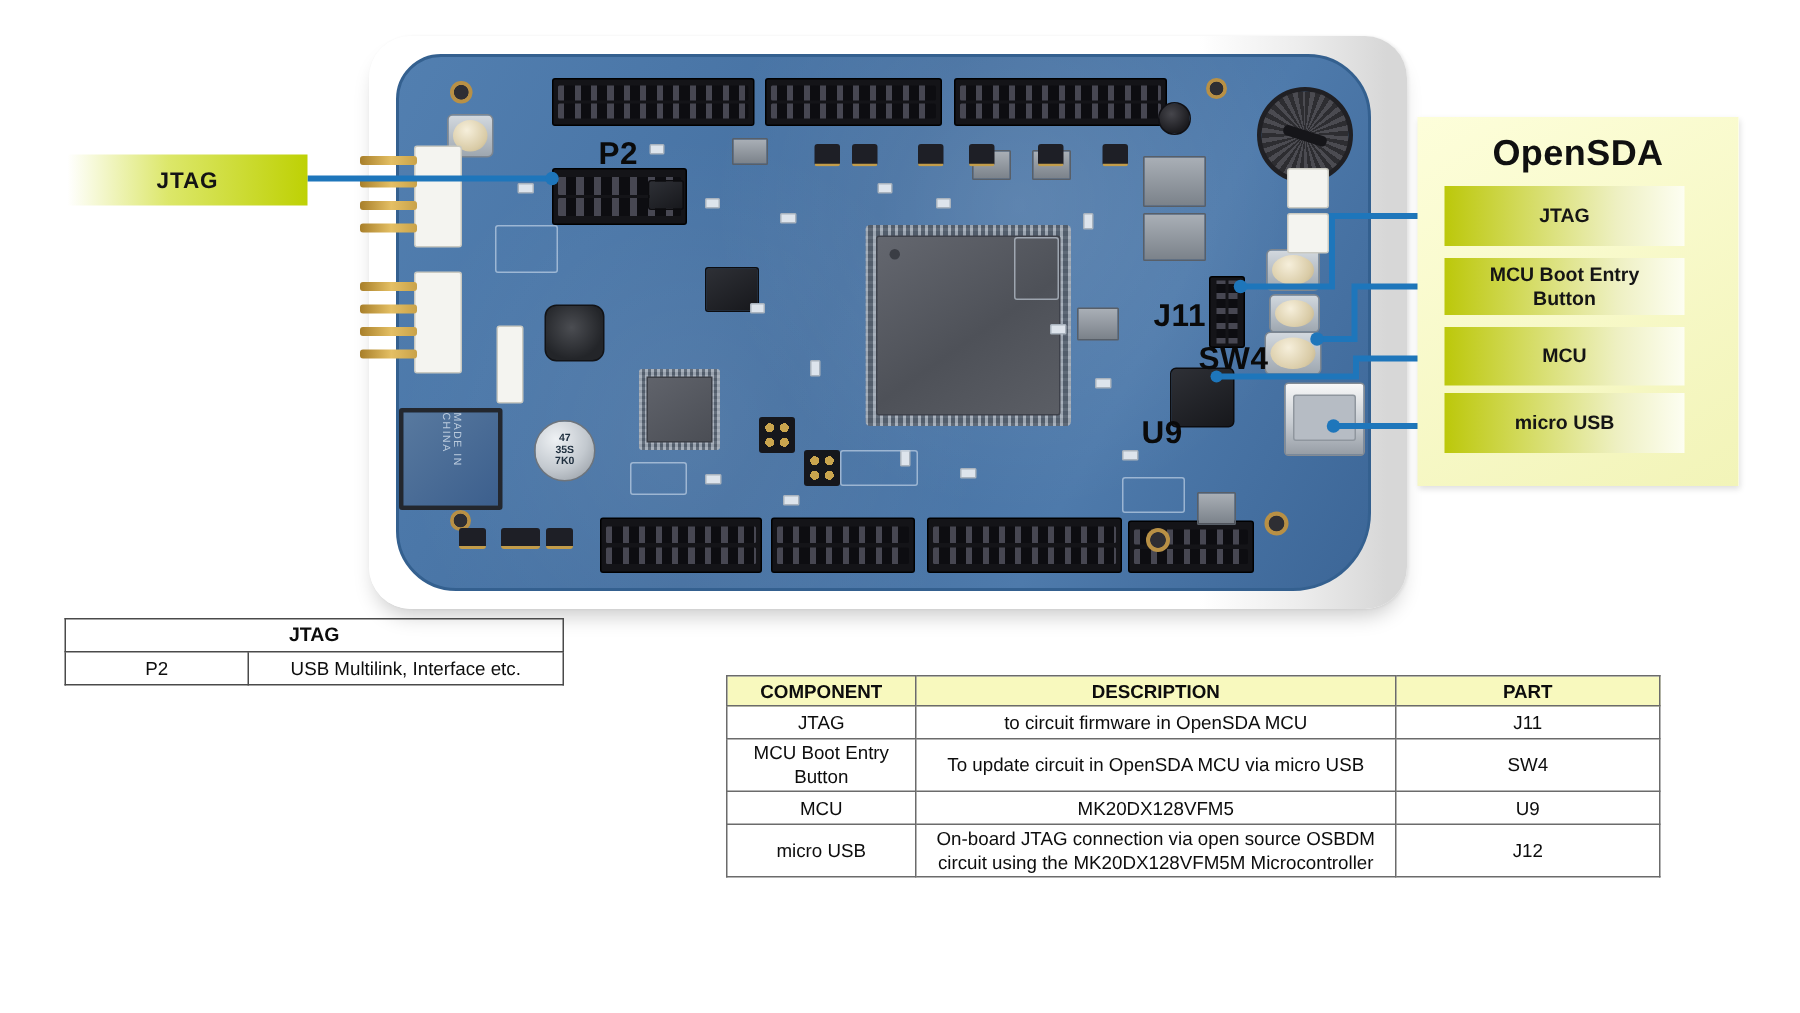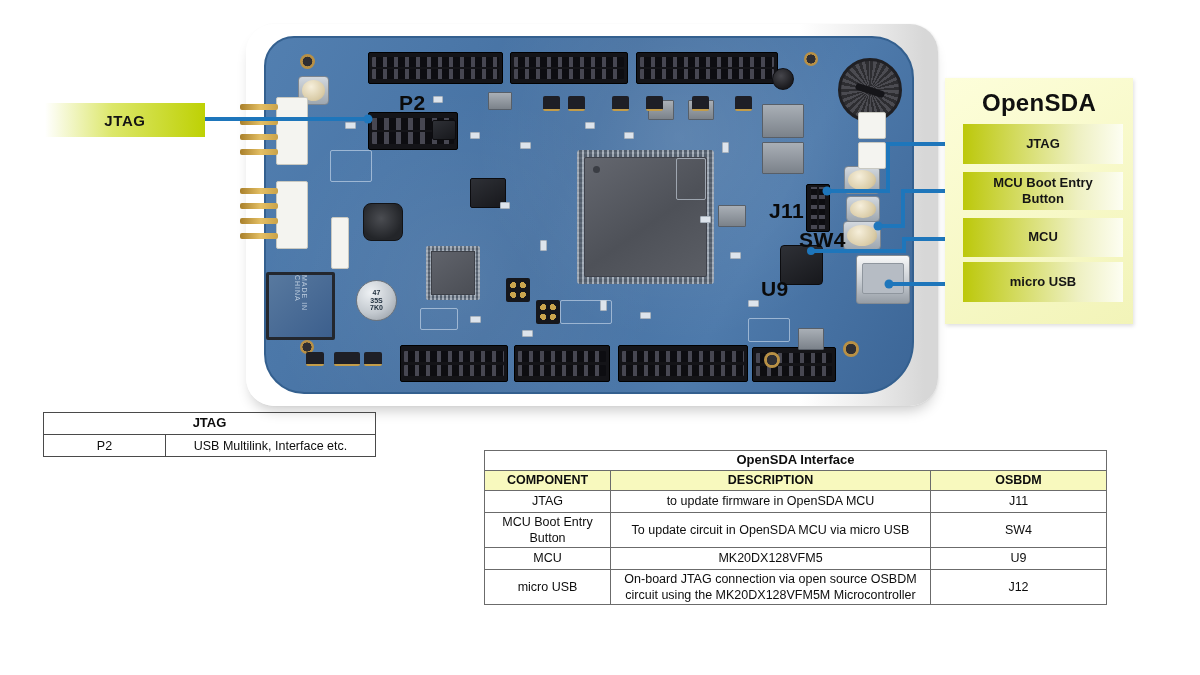--- a/index.html
+++ b/index.html
@@ -77,21 +77,21 @@
   .pv{background:#dde4ec;border:1px solid #a9b3be;border-radius:1px;}
   .silk{border:1px solid rgba(222,233,246,.55);border-radius:2px;}
 
   
   .lines{left:0;top:0;pointer-events:none;}
   .jtagco{left:45px;top:103px;width:160px;height:34px;display:flex;align-items:center;justify-content:center;
      font-weight:bold;font-size:15px;letter-spacing:.6px;color:#141414;
      background:linear-gradient(to right,#ffffff,#dce76a 42%,#bed104);}
   .blabel{position:absolute;font-weight:bold;color:#0a0a0a;font-size:21px;letter-spacing:.4px;line-height:1;}
 
-  .panel{left:945px;top:78px;width:188px;height:246px;
+  .panel{left:945px;top:78px;width:214px;height:246px;
      background:linear-gradient(150deg,#fdfeda,#f2f4b8);box-shadow:1px 2px 4px rgba(0,0,0,.13);}
   .panel-title{margin-top:11px;text-align:center;font-size:24px;font-weight:bold;color:#101010;letter-spacing:.3px;}
   .pitem{left:18px;width:160px;display:flex;align-items:center;justify-content:center;text-align:center;
      font-weight:bold;font-size:13px;line-height:1.25;color:#151515;padding:0 14px;box-sizing:border-box;
      background:linear-gradient(to right,#bcc80a,#eef0c2 72%,#fdfef2);}
 
   
   .tbl{position:absolute;border-collapse:collapse;table-layout:fixed;text-align:center;color:#0d0d0d;}
   .tbl td,.tbl th{border:1.5px solid #4a4a4a;padding:1px 4px;line-height:1.28;font-weight:normal;}
   .tbl .title{font-weight:bold;}
@@ -311,30 +311,27 @@
   </table>
 
   <table class="tbl osdtbl">
     <colgroup>
       <col style="width:126px">
       <col style="width:320px">
       <col style="width:176px">
     </colgroup>
     <tbody>
       <tr>
-        <td class="title" colspan="3">OpenSDA Interface</td>
-      </tr>
-      <tr>
         <th>COMPONENT</th>
         <th>DESCRIPTION</th>
-        <th>OSBDM</th>
+        <th>PART</th>
       </tr>
       <tr>
         <td class="cell">JTAG</td>
-        <td class="cell">to update firmware in OpenSDA MCU</td>
+        <td class="cell">to circuit firmware in OpenSDA MCU</td>
         <td class="cell">J11</td>
       </tr>
       <tr>
         <td class="cell">MCU Boot Entry Button</td>
         <td class="cell">To update circuit in OpenSDA MCU via micro USB</td>
         <td class="cell">SW4</td>
       </tr>
       <tr>
         <td class="cell">MCU</td>
         <td class="cell">MK20DX128VFM5</td>

